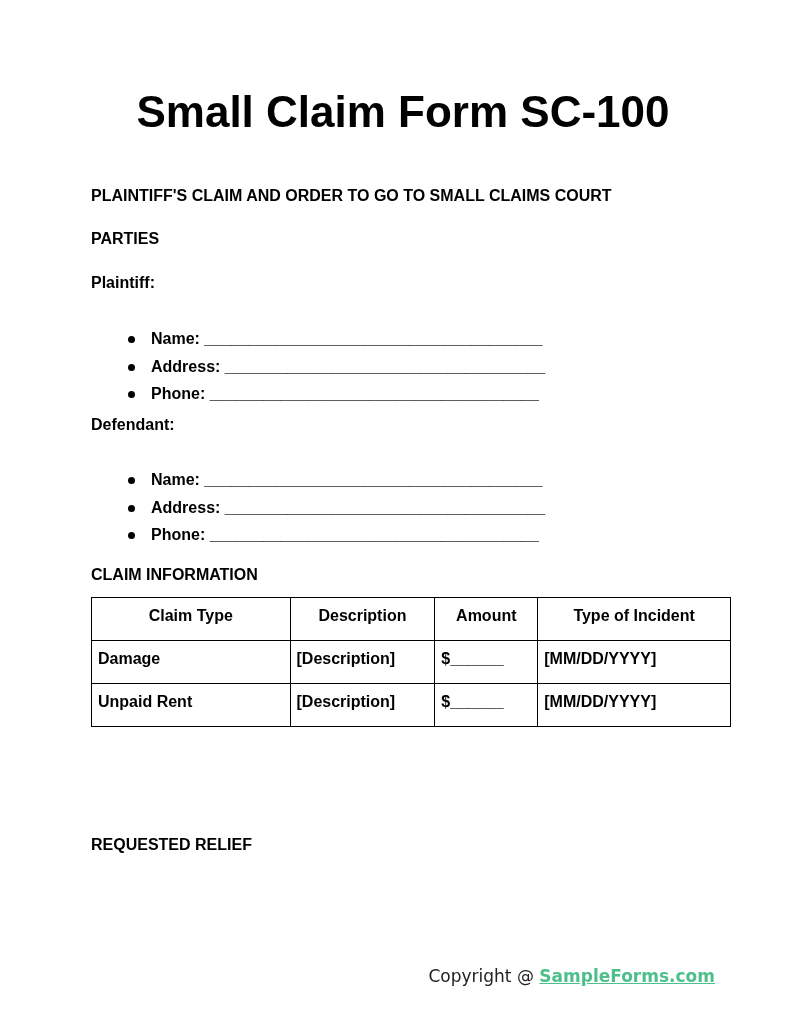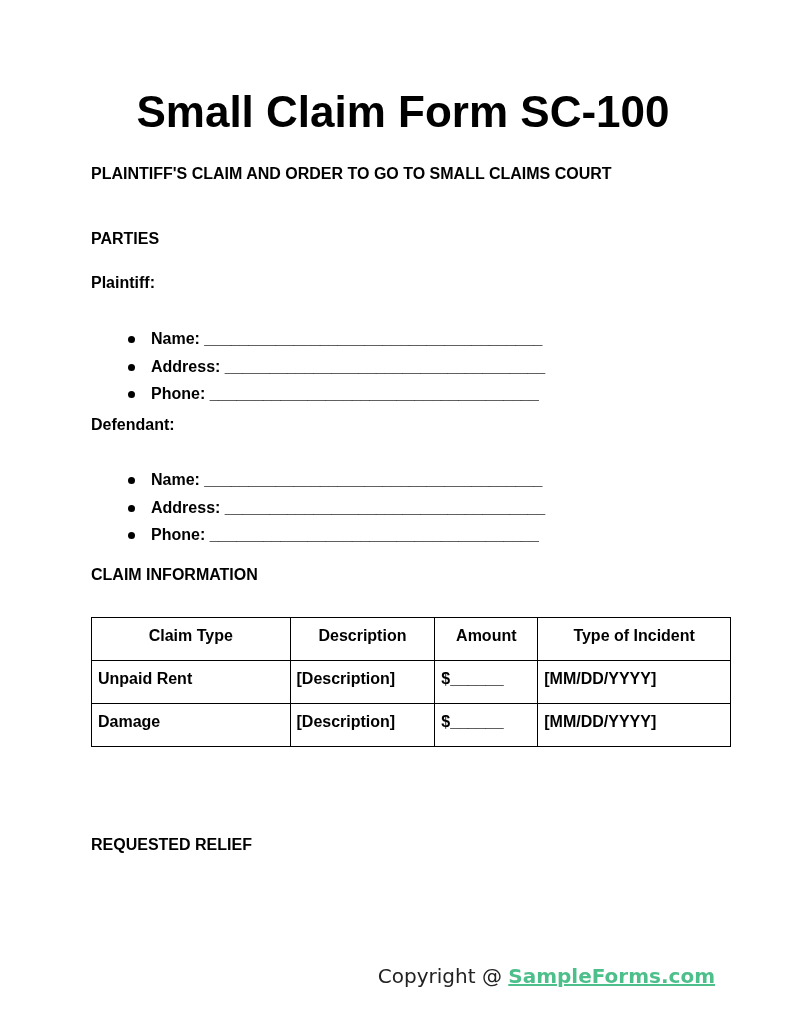--- a/index.html
+++ b/index.html
@@ -18,40 +18,40 @@
     .bullets { position: absolute; left: 91px; margin: 12px; padding: 0; list-style: none; }
     .bullets li {
       position: relative; padding-left: 48px; font-size: 16px; font-weight: bold;
       height: 27.5px; line-height: 20px; white-space: nowrap;
     }
     .bullets li .dot {
       position: absolute; left: 25px; top: 7px; width: 7px; height: 7px; border-radius: 50%; background: #000;
     }
     table.claims {
       position: absolute; left: 91px; top: 597px; width: 640px;
-      border-collapse: collapse; font-size: 16px; margin-top: 20px;
+      border-collapse: collapse; font-size: 16px;
     }
     table.claims th, table.claims td {
       border: 1px solid #000; padding: 8px 6px 14px 6px; vertical-align: top; font-weight: bold;
       height: 20px; line-height: 20px;
     }
     table.claims th { text-align: center; }
     table.claims td { text-align: left; }
     .footer {
-      position: absolute; top: 966px; right: 91px; font-size: 20px; line-height: 20px;
+      position: absolute; top: 966px; right: 91px; font-size: 17px; line-height: 20px;
       font-family: "DejaVu Sans", sans-serif; color: #222;
     }
     .footer a { color: #4dbf8a; font-weight: bold; text-decoration: underline; }
   </style>
 </head>
 <body>
 
 <h1 class="title">Small Claim Form SC-100</h1>
 
-<div class="h" style="top:164px">PLAINTIFF'S CLAIM AND ORDER TO GO TO SMALL CLAIMS COURT</div>
+<div class="h" style="top:186px">PLAINTIFF'S CLAIM AND ORDER TO GO TO SMALL CLAIMS COURT</div>
 
 <div class="h" style="top:229px">PARTIES</div>
 
 <div class="h" style="top:273px">Plaintiff:</div>
 
 <ul class="bullets" style="top:317px">
   <li><span class="dot"></span><span>Name:</span> <span>______________________________________</span></li>
   <li><span class="dot"></span><span>Address:</span> <span>____________________________________</span></li>
   <li><span class="dot"></span><span>Phone:</span> <span>_____________________________________</span></li>
 </ul>
@@ -76,27 +76,27 @@
   <thead>
     <tr>
       <th>Claim Type</th>
       <th>Description</th>
       <th>Amount</th>
       <th>Type of Incident</th>
     </tr>
   </thead>
   <tbody>
     <tr>
-      <td>Unpaid Rent</td>
+      <td>Damage</td>
       <td>[Description]</td>
       <td>$______</td>
       <td>[MM/DD/YYYY]</td>
     </tr>
     <tr>
-      <td>Damage</td>
+      <td>Unpaid Rent</td>
       <td>[Description]</td>
       <td>$______</td>
       <td>[MM/DD/YYYY]</td>
     </tr>
   </tbody>
 </table>
 
 <div class="h" style="top:835px">REQUESTED RELIEF</div>
 
 <div class="footer">

